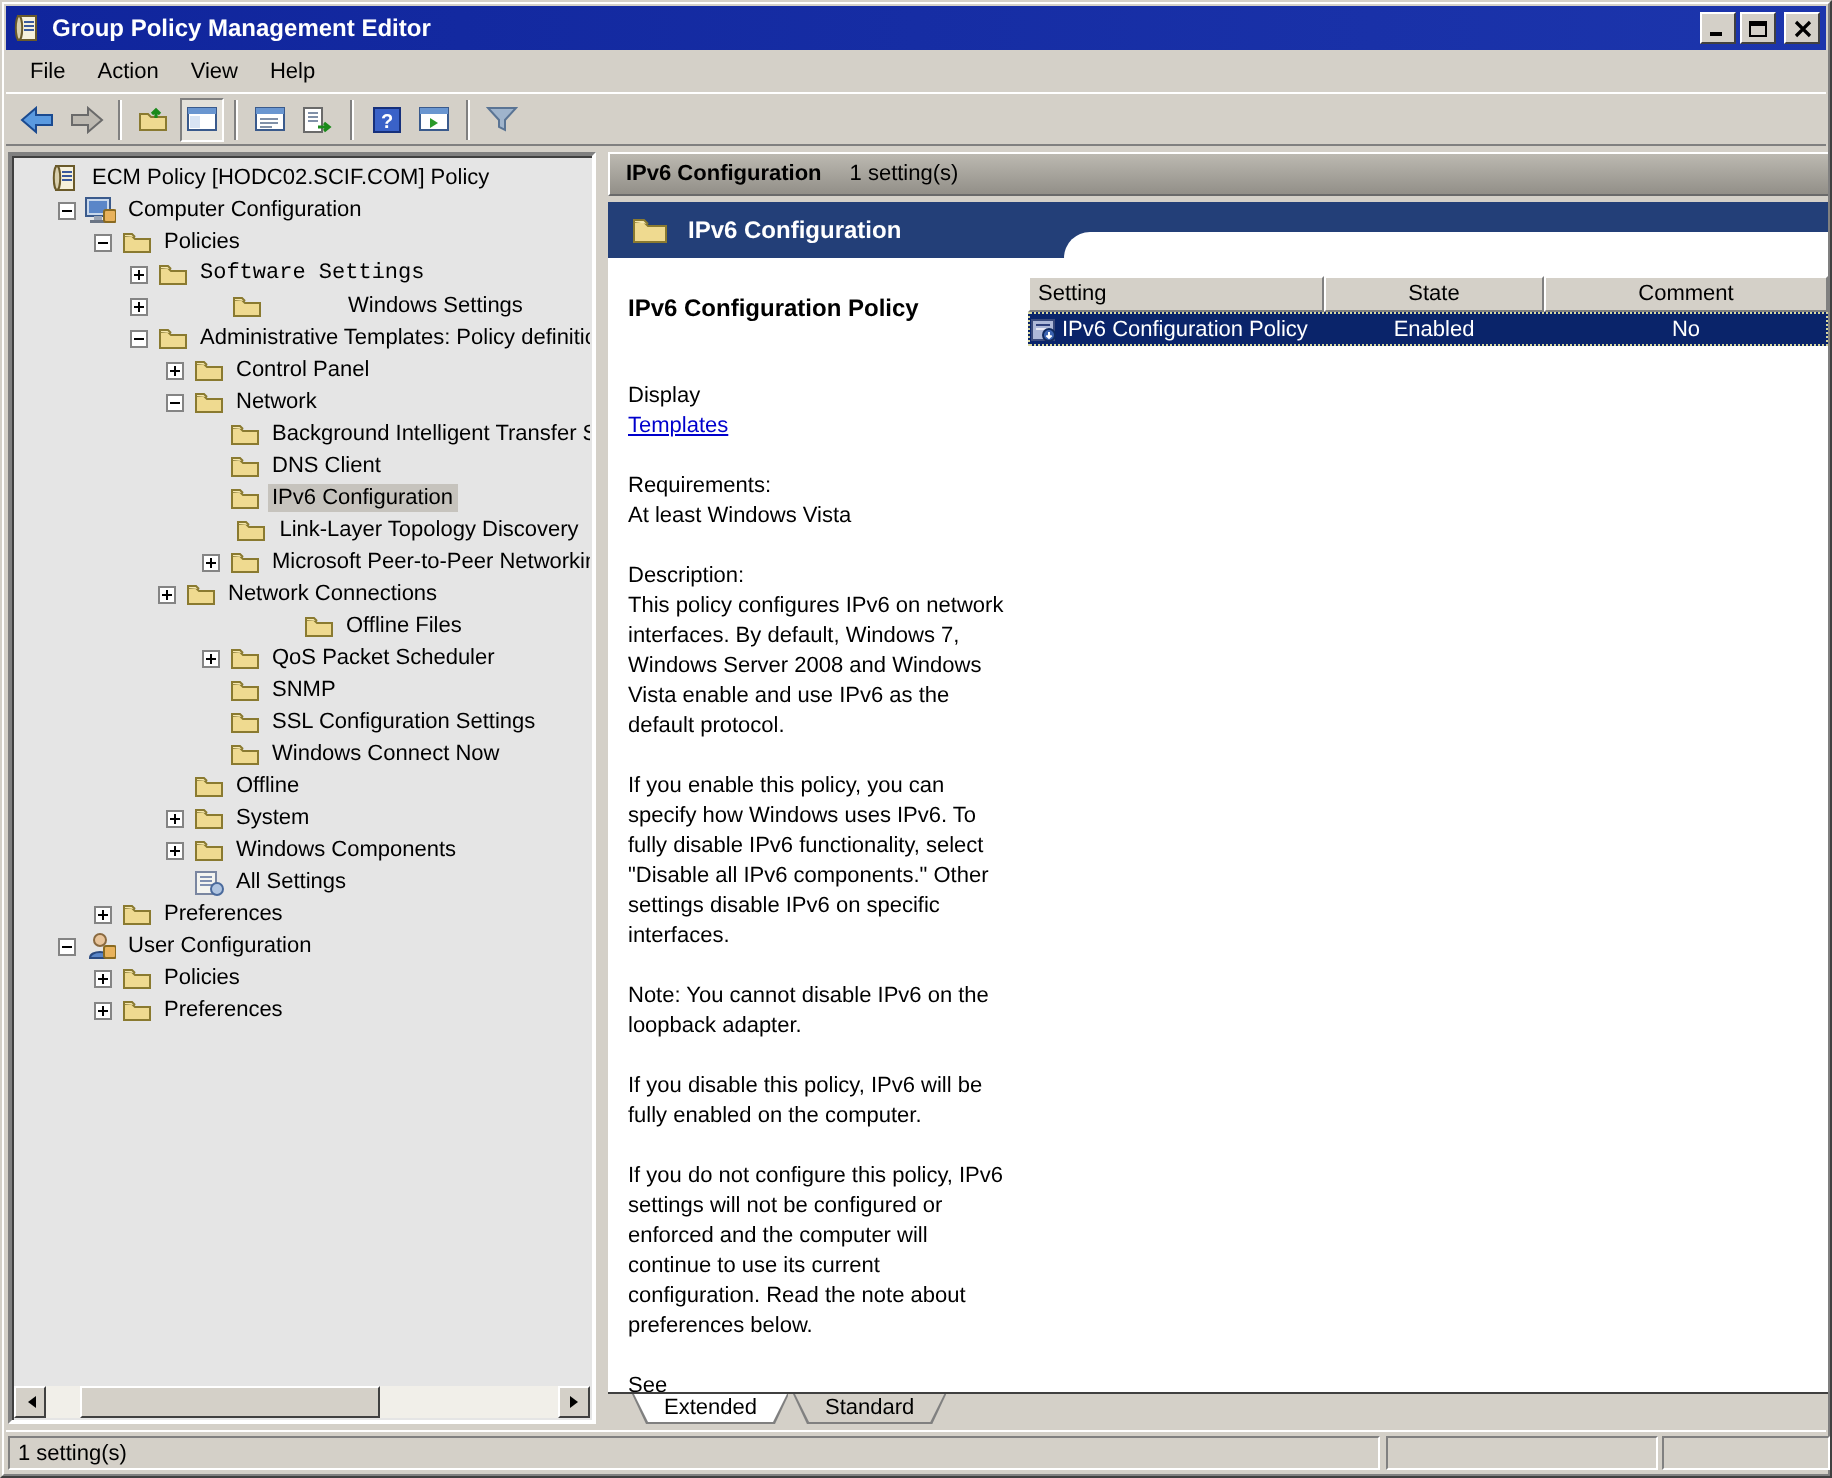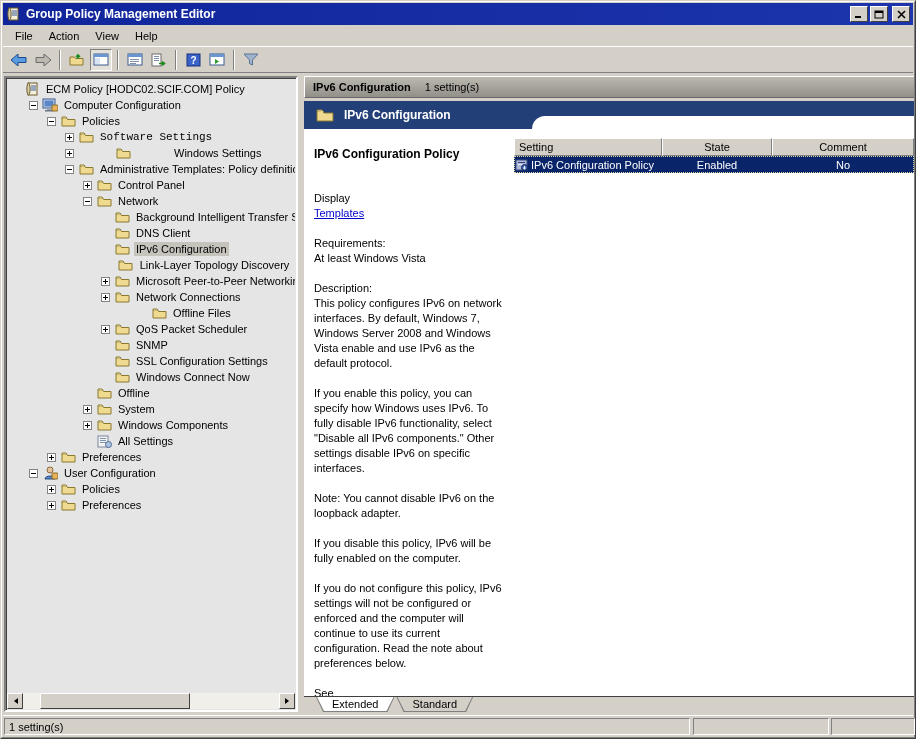--- a/index.html
+++ b/index.html
@@ -425,21 +425,21 @@
         <div class="trow" style="padding-left: 94px;">
           <span class="texp plus"></span>
           <span class="ticn">
             <svg width="15" height="12" viewBox="0 0 15 12">
               <path d="M1 3 L5 3 L6.5 4.5 L14 4.5 L14 11 L1 11 Z" fill="#EFDA90" stroke="#8a7a30"></path>
               <path d="M1 3 L1 2 L5 2 L6.5 3.5" fill="#F6E7AE" stroke="#8a7a30"></path>
             </svg>
           </span>
           <span class="tlabel">Microsoft Peer-to-Peer Networking S</span>
         </div>
-        <div class="trow" style="padding-left: 94px;">
+        <div class="trow" style="padding-left: 72px;">
           <span class="texp plus"></span>
           <span class="ticn">
             <svg width="15" height="12" viewBox="0 0 15 12">
               <path d="M1 3 L5 3 L6.5 4.5 L14 4.5 L14 11 L1 11 Z" fill="#EFDA90" stroke="#8a7a30"></path>
               <path d="M1 3 L1 2 L5 2 L6.5 3.5" fill="#F6E7AE" stroke="#8a7a30"></path>
             </svg>
           </span>
           <span class="tlabel">Network Connections</span>
         </div>
         <div class="trow" style="padding-left: 94px; margin-left: 37px;">

